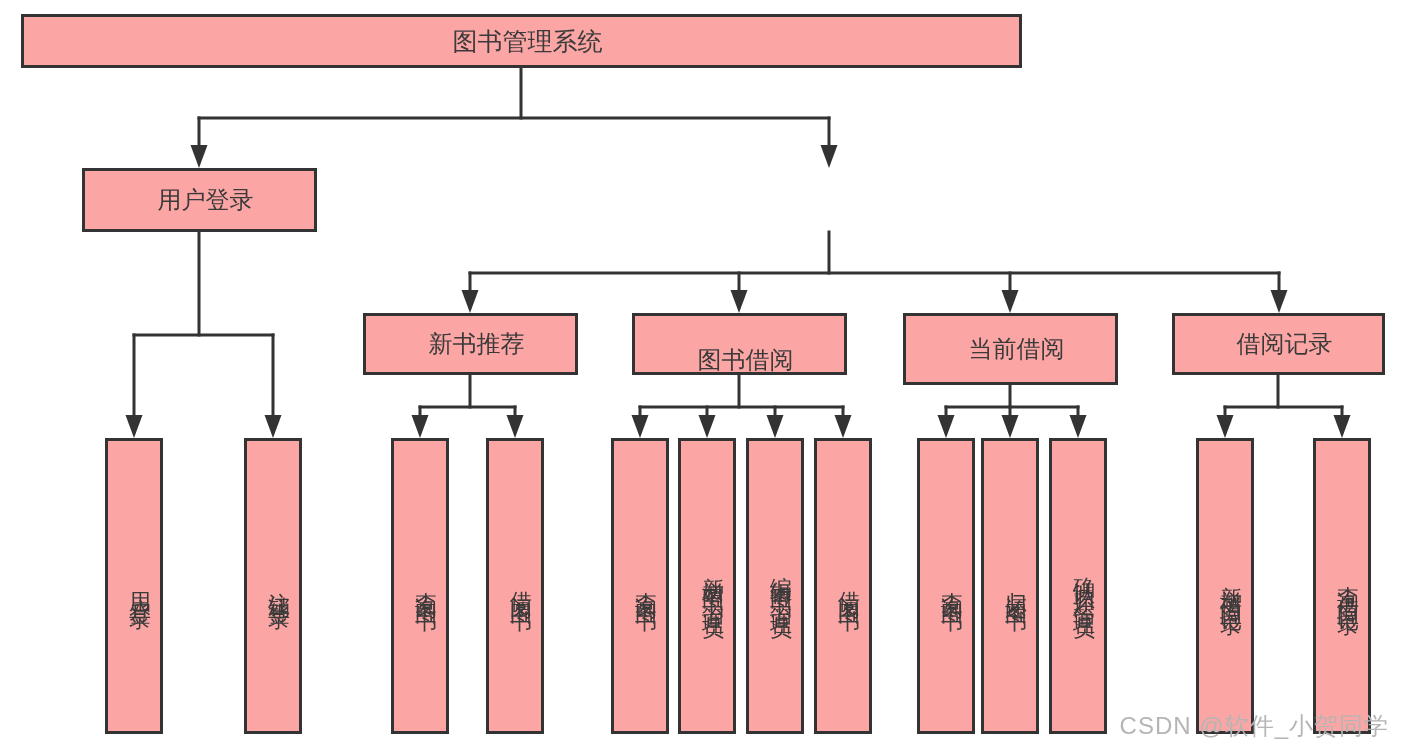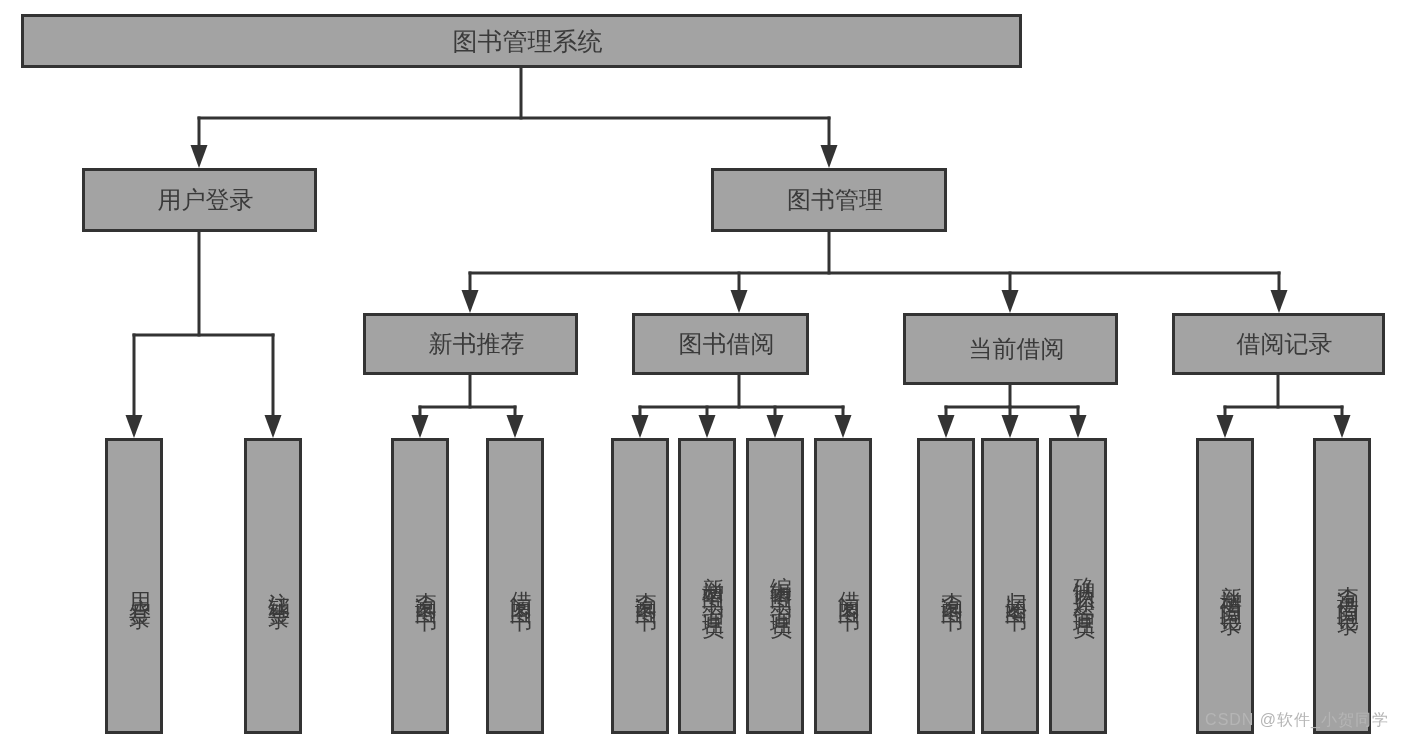--- a/index.html
+++ b/index.html
@@ -13,21 +13,21 @@
   }
   .connectors {
     position: absolute;
     left: 0; top: 0;
     width: 1405px; height: 747px;
     pointer-events: none;
   }
   .node {
     position: absolute;
     box-sizing: border-box;
-    background: #a3a3a3;
+    background: #fca5a5;
     border: 3px solid #333333;
     display: flex;
     align-items: center;
     justify-content: center;
     color: #3a3a3a;
     font-size: 24px;
     line-height: 1;
     white-space: nowrap;
     padding-left: 12px;
   }
@@ -36,21 +36,21 @@
     writing-mode: vertical-rl;
     text-orientation: mixed;
     font-size: 22px;
     letter-spacing: 6px;
     white-space: nowrap;
   }
   .watermark {
     position: absolute;
     top: 710px;
     right: 16px;
-    font-size: 16px;
+    font-size: 24px;
     color: #b5b5b5;
     letter-spacing: 1px;
     white-space: nowrap;
   }
 </style>
 </head>
 <body>
 
 <div class="canvas">
 
@@ -109,28 +109,25 @@
       <polygon points="1333.5,415 1350.5,415 1342,438" fill="#333333"></polygon>
     </svg>
 
   <div class="node root" style="left:21px; top:14px; width:1001px; height:54px;">
     <span>图书管理系统</span>
   </div>
 
   <div class="node" style="left:82px; top:168px; width:235px; height:64px;">
     <span>用户登录</span>
   </div>
-  <div class="node" style="left:711px; top:168px; width:236px; height:64px;">
-    <span>图书管理</span>
-  </div>
 
   <div class="node" style="left:363px; top:313px; width:215px; height:62px;justify-content:center;">
     <span>新书推荐</span>
   </div>
-  <div class="node" style="left:632px; top:313px; width:177px; height:62px;">
+  <div class="node" style="left:632px; top:313px; width:215px; height:62px;align-items:flex-end;">
     <span>图书借阅</span>
   </div>
   <div class="node" style="left:903px; top:313px; width:215px; height:72px;">
     <span>当前借阅</span>
   </div>
   <div class="node" style="left:1172px; top:313px; width:213px; height:62px;">
     <span>借阅记录</span>
   </div>
 
   <div class="node leaf" style="left:105px; top:438px; width:58px; height:296px;">

